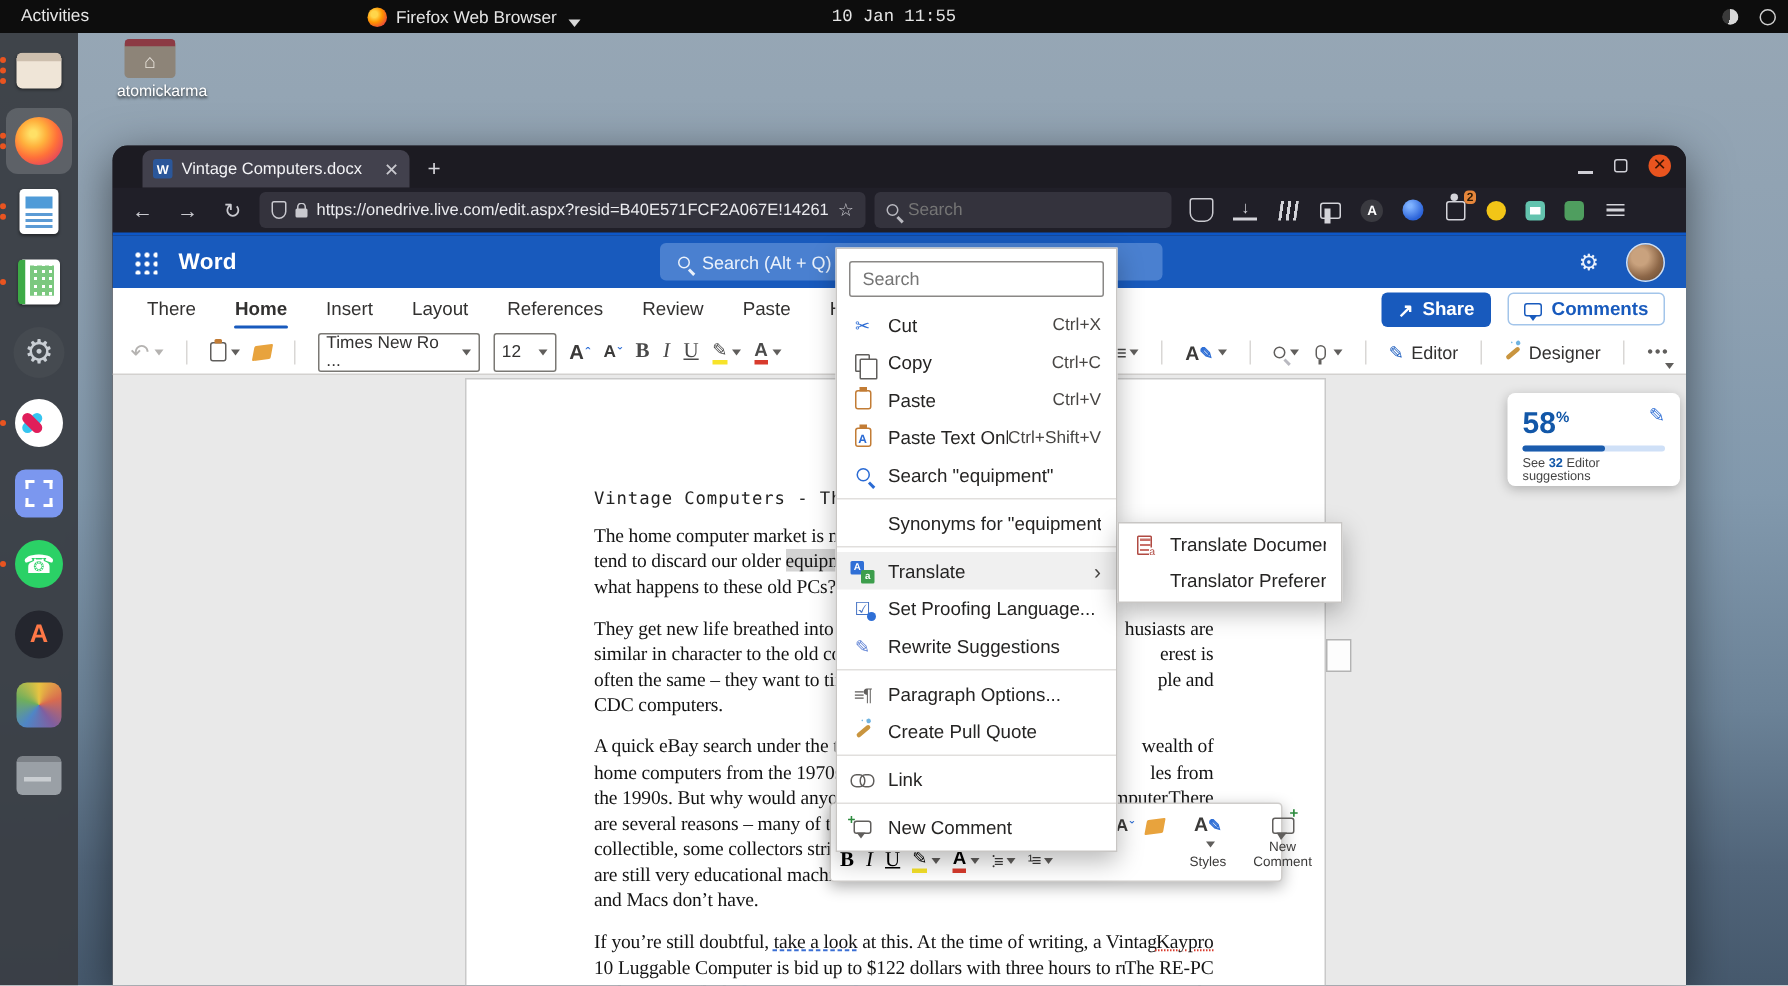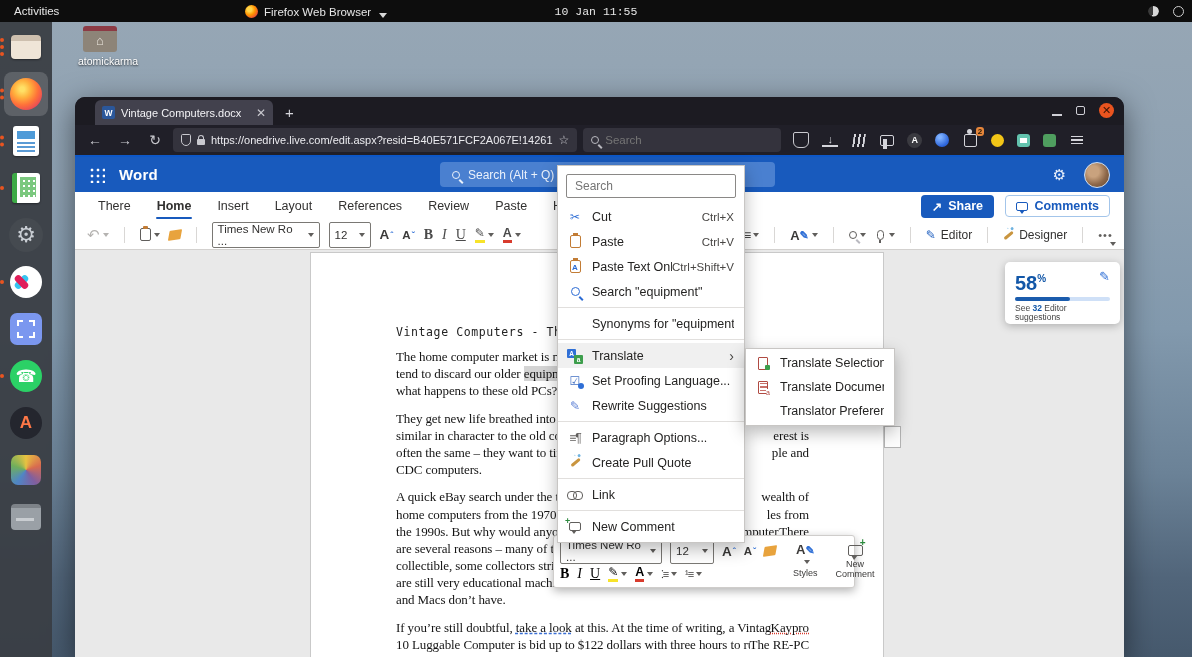--- a/index.html
+++ b/index.html
@@ -558,20 +558,27 @@
       <div class="ctx-search">
         <input placeholder="Search" style="">
       </div>
       <div class="mi">
           <span class="ico i-cut">✂</span>
           <span class="lbl">Cut</span>
           <span class="sc">Ctrl+X</span>
         </div>
       <div class="mi">
           <span class="ico">
+            <span class="i-copy"></span>
+          </span>
+          <span class="lbl">Copy</span>
+          <span class="sc">Ctrl+C</span>
+        </div>
+      <div class="mi">
+          <span class="ico">
             <span class="i-paste"></span>
           </span>
           <span class="lbl">Paste</span>
           <span class="sc">Ctrl+V</span>
         </div>
       <div class="mi">
           <span class="ico">
             <span class="i-pastetext">A</span>
           </span>
           <span class="lbl">Paste Text Only</span>
@@ -623,26 +630,20 @@
       <div class="msep"></div>
       <div class="mi">
           <span class="ico">
             <span class="i-ncomment"></span>
           </span>
           <span class="lbl">New Comment</span>
         </div>
     </div>
 
     <div class="sub">
-      <div class="mi">
-          <span class="ico">
-            <span class="i-docpage"></span>
-          </span>
-          <span class="lbl">Translate Selection</span>
-        </div>
       <div class="mi">
           <span class="ico">
             <span class="i-docpage2"></span>
           </span>
           <span class="lbl">Translate Document</span>
         </div>
       <div class="mi">
           <span class="ico"></span>
           <span class="lbl">Translator Preferences...</span>
         </div>

